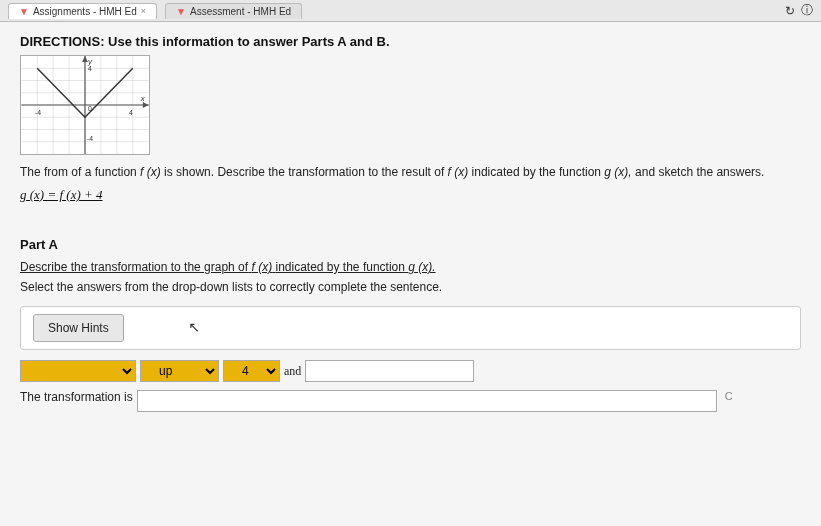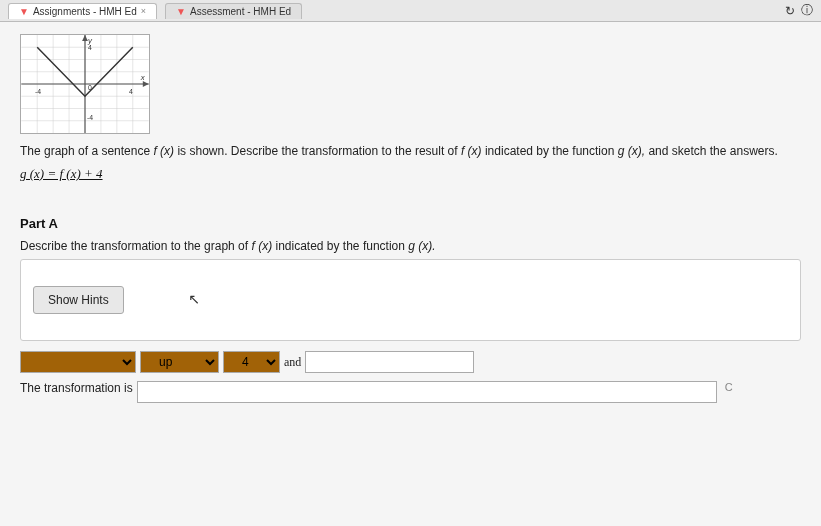--- a/index.html
+++ b/index.html
@@ -108,33 +108,34 @@
       margin-bottom: 6px;
       color: #111;
       margin-top: 34px;
     }
 
     .part-description {
       font-size: 12px;
       color: #222;
       margin-bottom: 4px;
       line-height: 1.5;
+      text-decoration: underline;
     }
 
     .select-instruction {
       font-size: 12px;
       color: #222;
       margin-bottom: 12px;
     }
 
     .hints-section {
       background: #fff;
       border: 1px solid #ccc;
       border-radius: 3px;
-      padding: 26px 12px;
+      padding: 7px 12px;
       margin-bottom: 10px;
     }
 
     .show-hints-btn {
       background: #e8e8e8;
       border: 1px solid #aaa;
       border-radius: 3px;
       padding: 6px 14px;
       font-size: 12px;
       cursor: pointer;
@@ -162,21 +163,21 @@
     }
 
     .transformation-label {
       font-size: 12px;
       color: #222;
       white-space: nowrap;
     }
 
     select {
       border: 1px solid #aaa;
-      background: #a16207;
+      background: #eab308;
       padding: 2px 14px;
       font-size: 12px;
       cursor: pointer;
     }
 
     .input-box {
       border: 1px solid #aaa;
       background: #fff;
       padding: 2px 6px;
       font-size: 12px;
@@ -228,20 +229,21 @@
     <span>Assessment - HMH Ed</span>
   </div>
   <div style="margin-left:auto; display:flex; align-items:center; gap:6px;">
     <span style="font-size:12px; cursor:pointer;">↻</span>
     <span style="font-size:12px; cursor:pointer;">ⓘ</span>
   </div>
 </div>
 
 <div class="main-content">
 
+  <div class="directions-heading">DIRECTIONS: Use this information to answer Parts A and B.</div>
 
   <div class="graph-container">
     <svg class="graph-svg" viewBox="0 0 130 100">
 
       <line x1="0" y1="12.5" x2="130" y2="12.5" stroke="#ccc" stroke-width="0.5"></line>
       <line x1="0" y1="25" x2="130" y2="25" stroke="#ccc" stroke-width="0.5"></line>
       <line x1="0" y1="37.5" x2="130" y2="37.5" stroke="#ccc" stroke-width="0.5"></line>
       <line x1="0" y1="50" x2="130" y2="50" stroke="#ccc" stroke-width="0.5"></line>
       <line x1="0" y1="62.5" x2="130" y2="62.5" stroke="#ccc" stroke-width="0.5"></line>
       <line x1="0" y1="75" x2="130" y2="75" stroke="#ccc" stroke-width="0.5"></line>
@@ -270,40 +272,41 @@
       <text x="110" y="60" font-size="7" fill="#333">4</text>
 
       <text x="68" y="15" font-size="7" fill="#333">4</text>
       <text x="67" y="87" font-size="7" fill="#333">-4</text>
 
       <polyline points="16.25,12.5 65,62.5 113.75,12.5" stroke="#333" stroke-width="1.5" fill="none"></polyline>
     </svg>
   </div>
 
   <div class="function-description">
-    <span>The graph of a sentence</span>
+    <span>The from of a function</span>
     <em>f (x)</em>
     <span>is shown. Describe the transformation to the result of</span>
     <em>f (x)</em>
     <span>indicated by the function</span>
     <em>g (x),</em>
     <span>and sketch the answers.</span>
   </div>
 
   <div class="function-equation">g (x) = f (x) + 4</div>
 
   <div class="part-heading">Part A</div>
 
   <div class="part-description">
     <span>Describe the transformation to the graph of</span>
     <em>f (x)</em>
     <span>indicated by the function</span>
     <em>g (x).</em>
   </div>
 
+  <div class="select-instruction">Select the answers from the drop-down lists to correctly complete the sentence.</div>
 
   <div class="hints-section">
     <button class="show-hints-btn">Show Hints</button>
     <span class="cursor-indicator">
       <span class="cursor-arrow">↖</span>
     </span>
   </div>
 
   <div class="transformation-row">
     <select>

